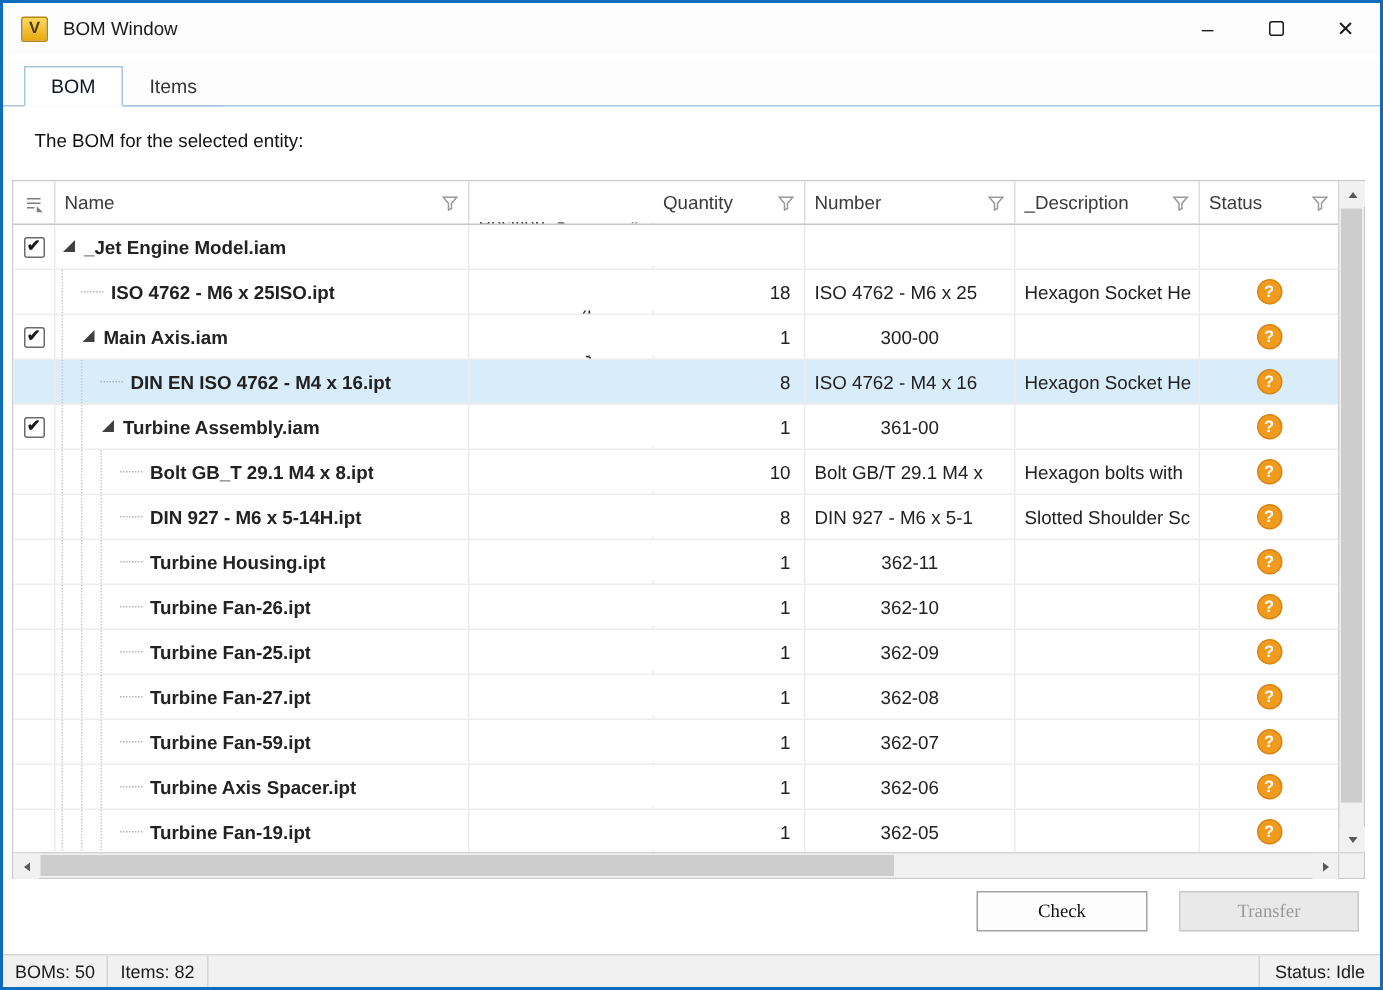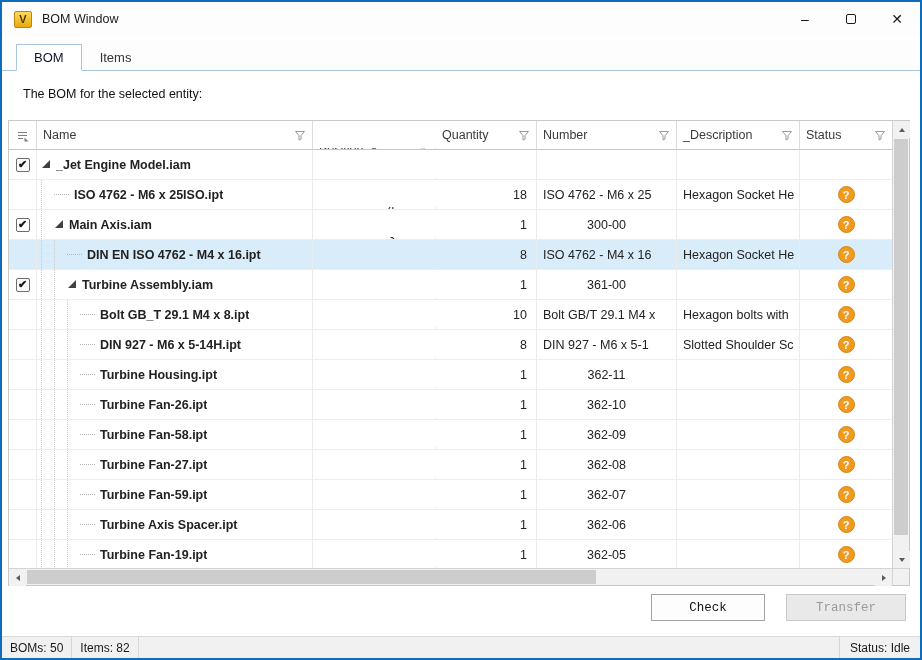--- a/index.html
+++ b/index.html
@@ -73,21 +73,21 @@
   .vtrack { flex:1; position:relative; }
   .vthumb { position:absolute; top:1px; left:1px; right:1px; height:96%; background:#cdcdcd; }
   .corner { height:17px; border-top:1px solid #d4d4d4; background:#f1f1f1; flex:none; }
 
   .tri-up    { width:0; height:0; border-left:3.5px solid transparent; border-right:3.5px solid transparent; border-bottom:4.5px solid #5a5a5a; }
   .tri-down  { width:0; height:0; border-left:3.5px solid transparent; border-right:3.5px solid transparent; border-top:4.5px solid #5a5a5a; }
   .tri-left  { width:0; height:0; border-top:3.5px solid transparent; border-bottom:3.5px solid transparent; border-right:4.5px solid #5a5a5a; }
   .tri-right { width:0; height:0; border-top:3.5px solid transparent; border-bottom:3.5px solid transparent; border-left:4.5px solid #5a5a5a; }
 
   
-  .btn { position:absolute; top:592px; height:27px; font-size:12.5px; font-family:Liberation Mono, monospace; display:flex; align-items:center; justify-content:center; }
+  .btn { position:absolute; top:592px; height:27px; font-size:12.5px; font-family:Liberation Serif, serif; display:flex; align-items:center; justify-content:center; }
   .btn-check { left:649px; width:114px; background:#fdfdfd; border:1px solid #a2a2a2; color:#111111; }
   .btn-transfer { left:784px; width:120px; background:#e9e9e9; border:1px solid #c9c9c9; color:#9a9a9a;text-align:center; }
 
   
   .statusbar { position:absolute; left:0; right:0; bottom:0; height:22px; background:#f1f1f1; border-top:1px solid #d9d9d9; display:flex; align-items:stretch; font-size:12px; color:#1a1a1a; }
   .sb-cell { padding:0 8px; display:flex; align-items:center; border-right:1px solid #d6d6d6; }
   .sb-spacer { flex:1; }
   .sb-right { padding:0 10px; display:flex; align-items:center; border-left:1px solid #d6d6d6; }
 </style>
 </head>
@@ -393,21 +393,21 @@
               </span>
     </div>
     <div class="cell c1">
       <span class="indent">
                 <span class="guide"></span>
                 <span class="guide"></span>
                 <span class="guide"></span>
               </span>
 
       <span class="stub"></span>
-      <span class="name-text">Turbine Fan-58.ipt</span>
+      <span class="name-text">Turbine Fan-25.ipt</span>
     </div>
     <div class="cell c2"></div>
     <div class="cell c3">1</div>
     <div class="cell c4">362-09</div>
     <div class="cell c5"></div>
     <div class="cell c6">
       <span class="badge">?</span>
     </div>
   </div>
           <div class="grow">

